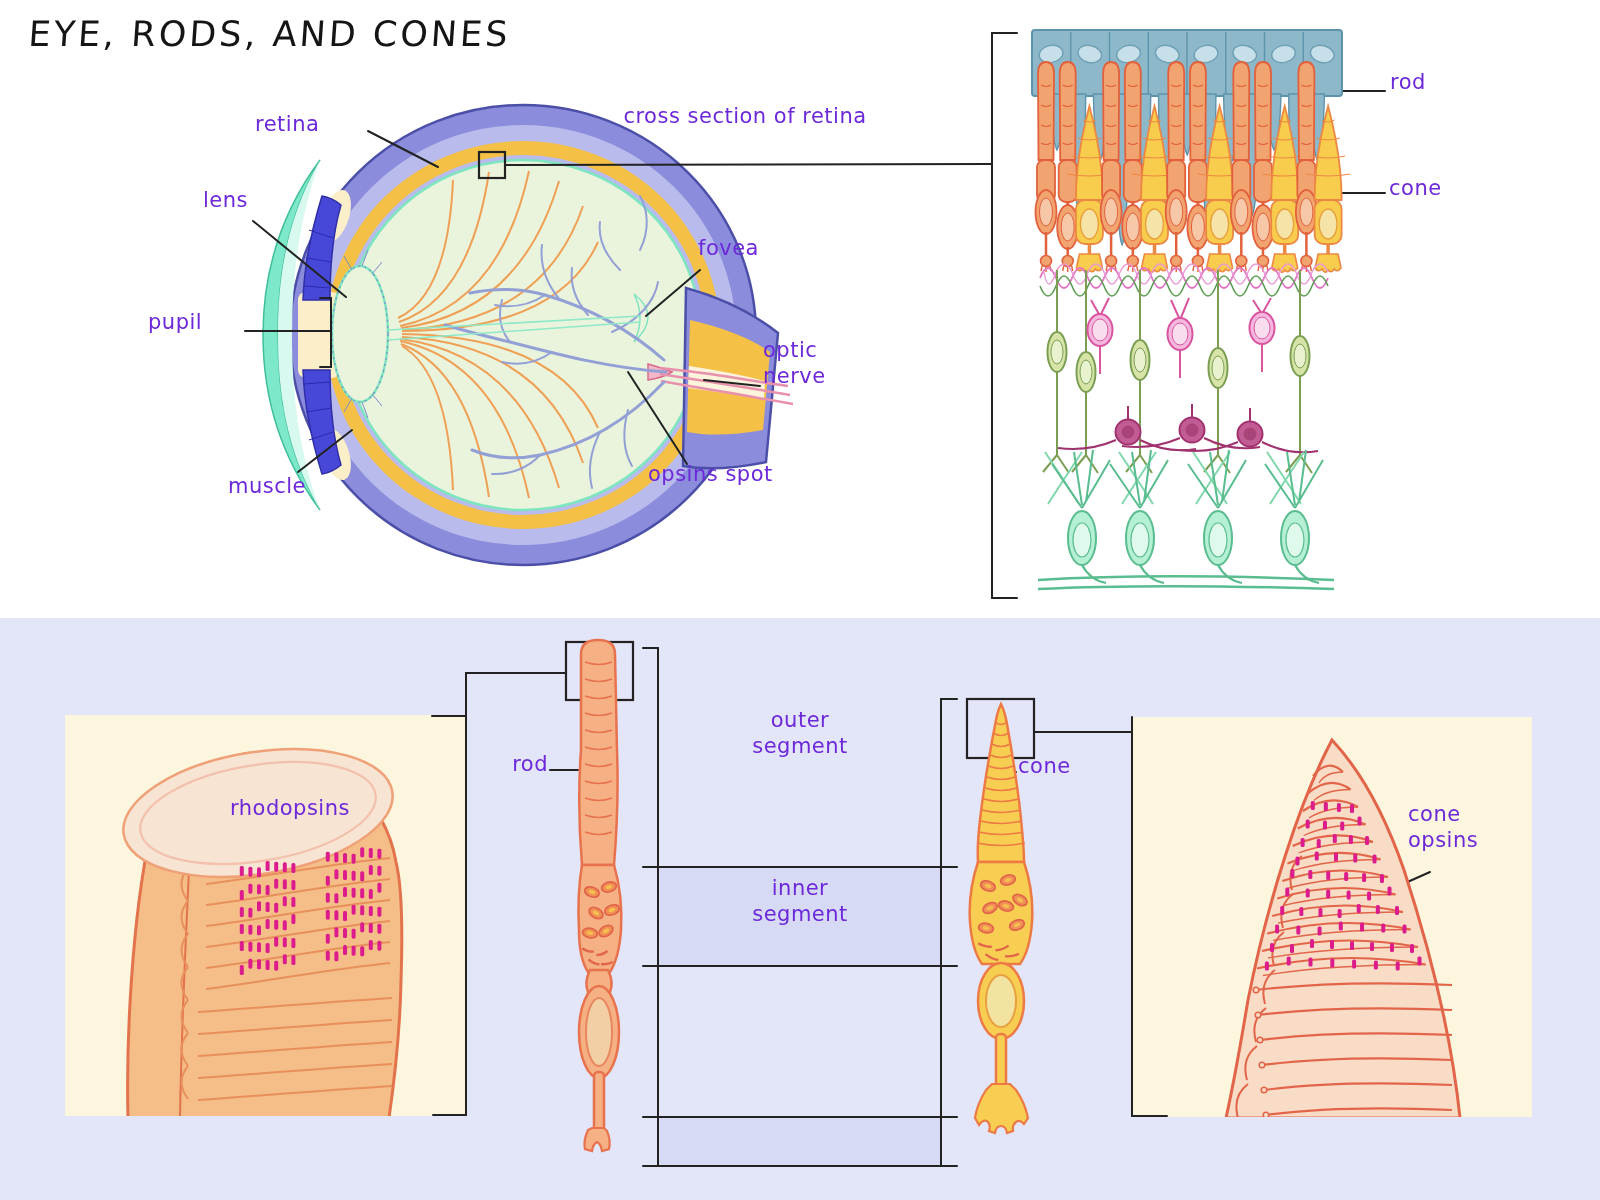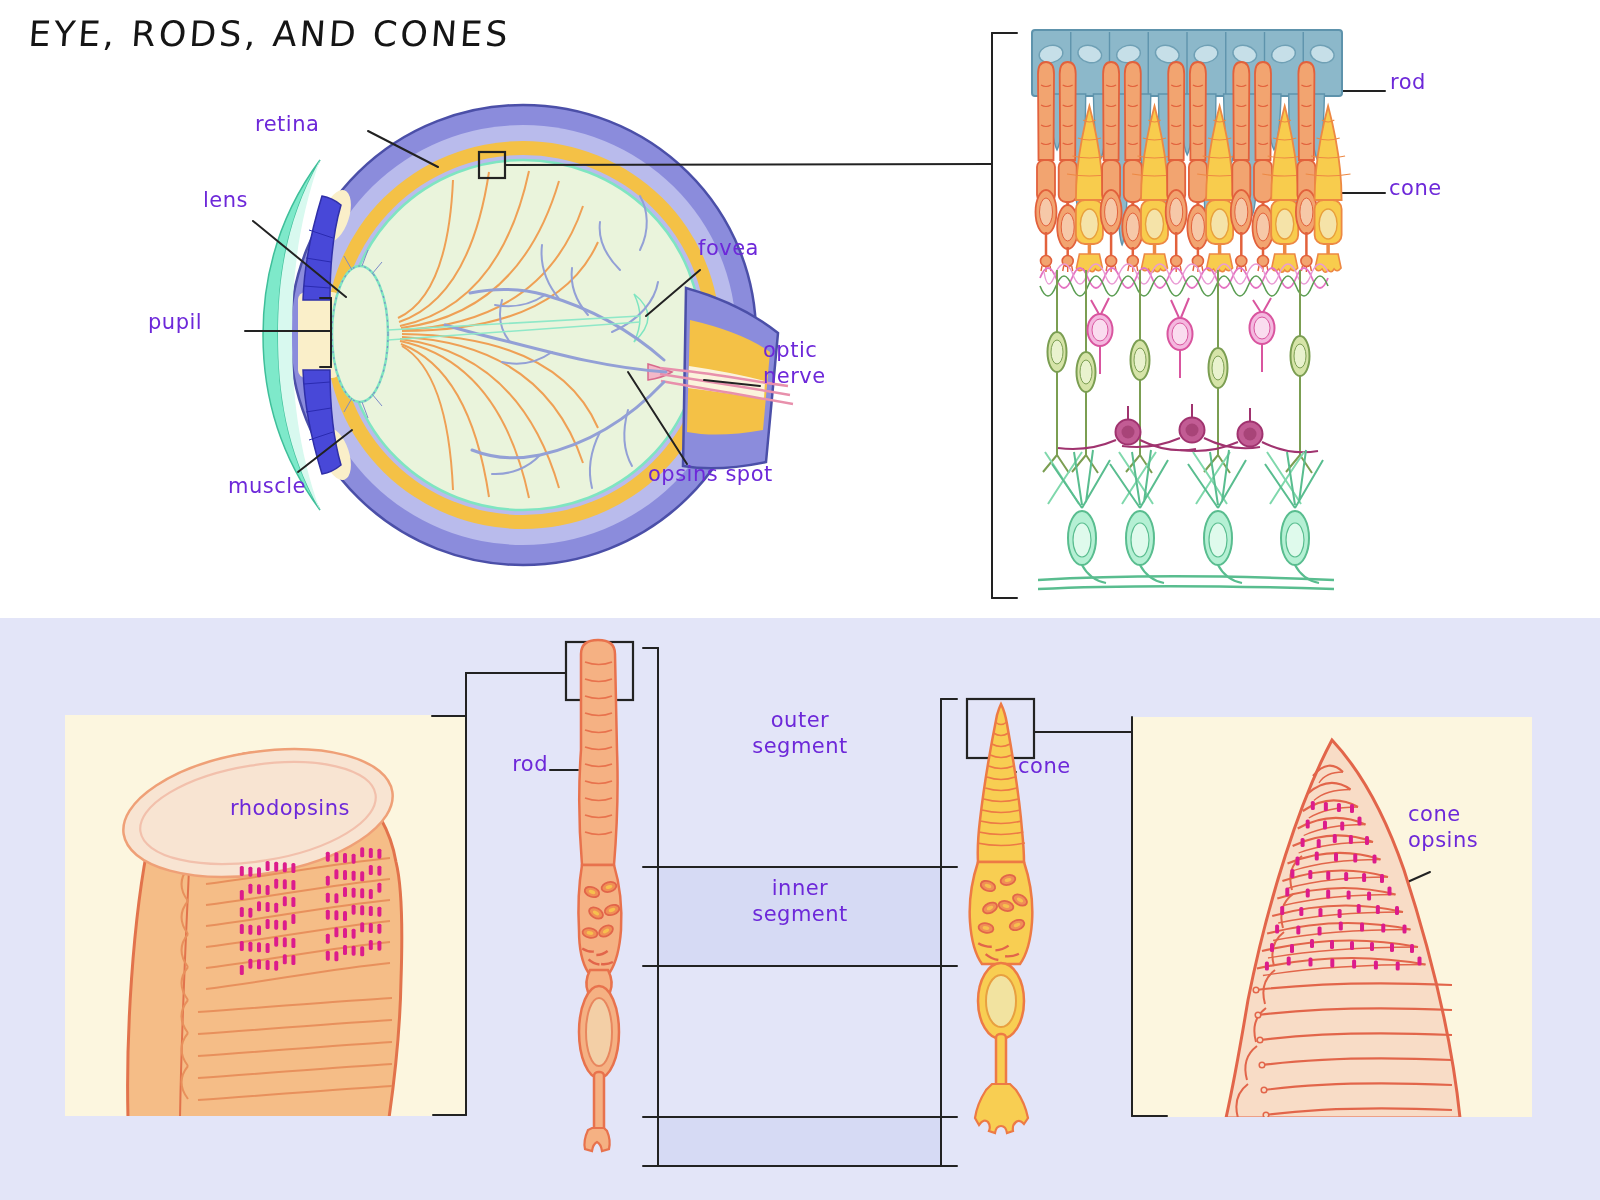--- a/index.html
+++ b/index.html
@@ -732,20 +732,21 @@
 <div id="title">EYE, RODS, AND CONES</div>
 
 <div class="lbl" style="left:255px;top:104px;margin-top:8px;">retina</div>
 <div class="lbl" style="left:203px;top:188px;">lens</div>
 <div class="lbl" style="left:148px;top:310px;text-align:center;">pupil</div>
 <div class="lbl" style="left:228px;top:474px;">muscle</div>
 <div class="lbl" style="left:698px;top:236px;">fovea</div>
 <div class="lbl" style="left:763px;top:338px;">optic
 nerve</div>
 <div class="lbl" style="left:648px;top:462px;">opsins spot</div>
+<div class="lbl center" style="left:610px;top:104px;width:270px;">cross section of retina</div>
 <div class="lbl" style="left:1390px;top:70px;">rod</div>
 <div class="lbl" style="left:1389px;top:176px;">cone</div>
 
 <div class="lbl" style="left:230px;top:796px;">rhodopsins</div>
 <div class="lbl right" style="left:460px;top:752px;width:88px;">rod</div>
 <div class="lbl" style="left:1018px;top:754px;">cone</div>
 <div class="lbl center" style="left:700px;top:708px;width:200px;">outer
 segment</div>
 <div class="lbl center" style="left:700px;top:876px;width:200px;">inner
 segment</div>

